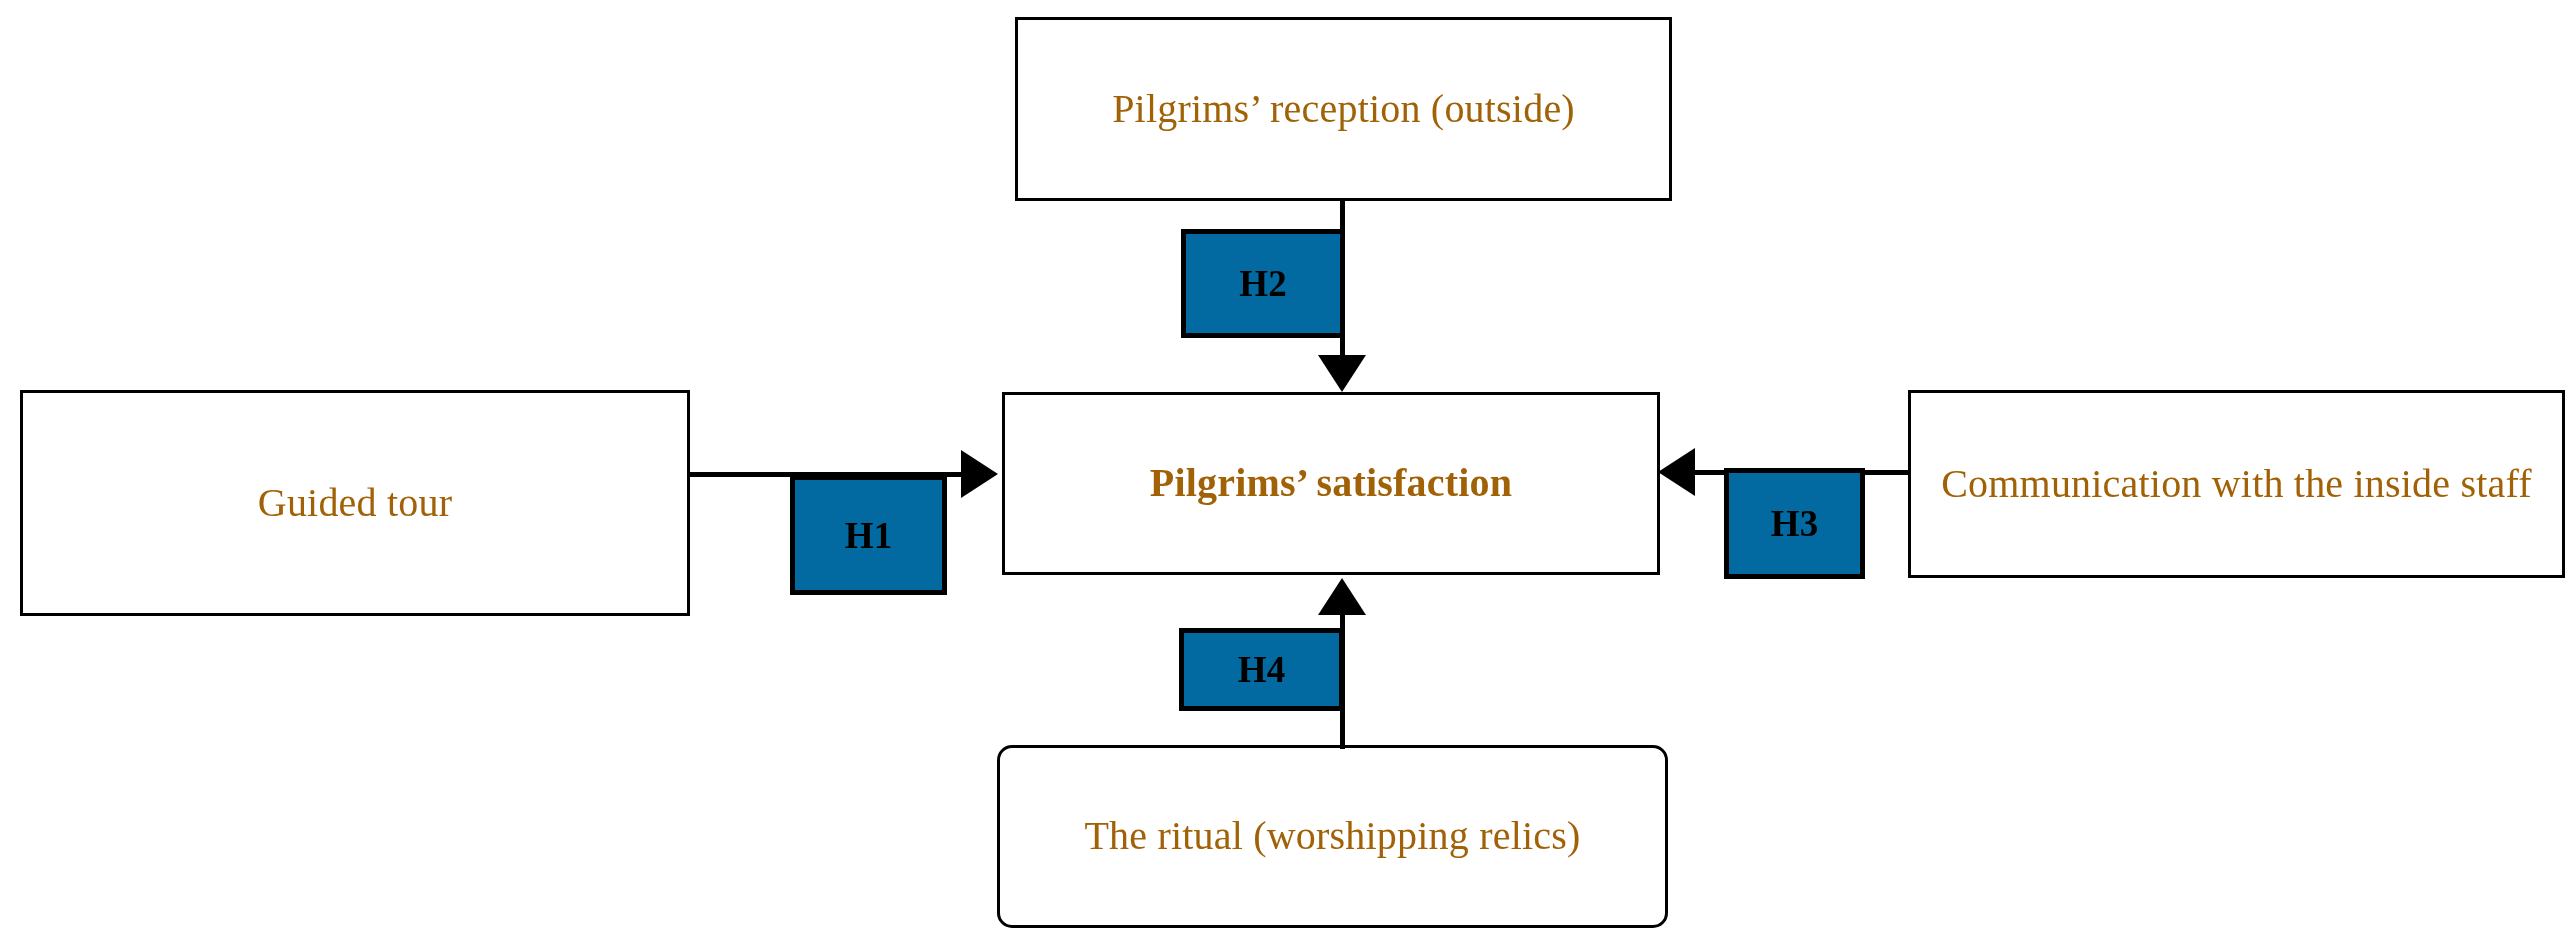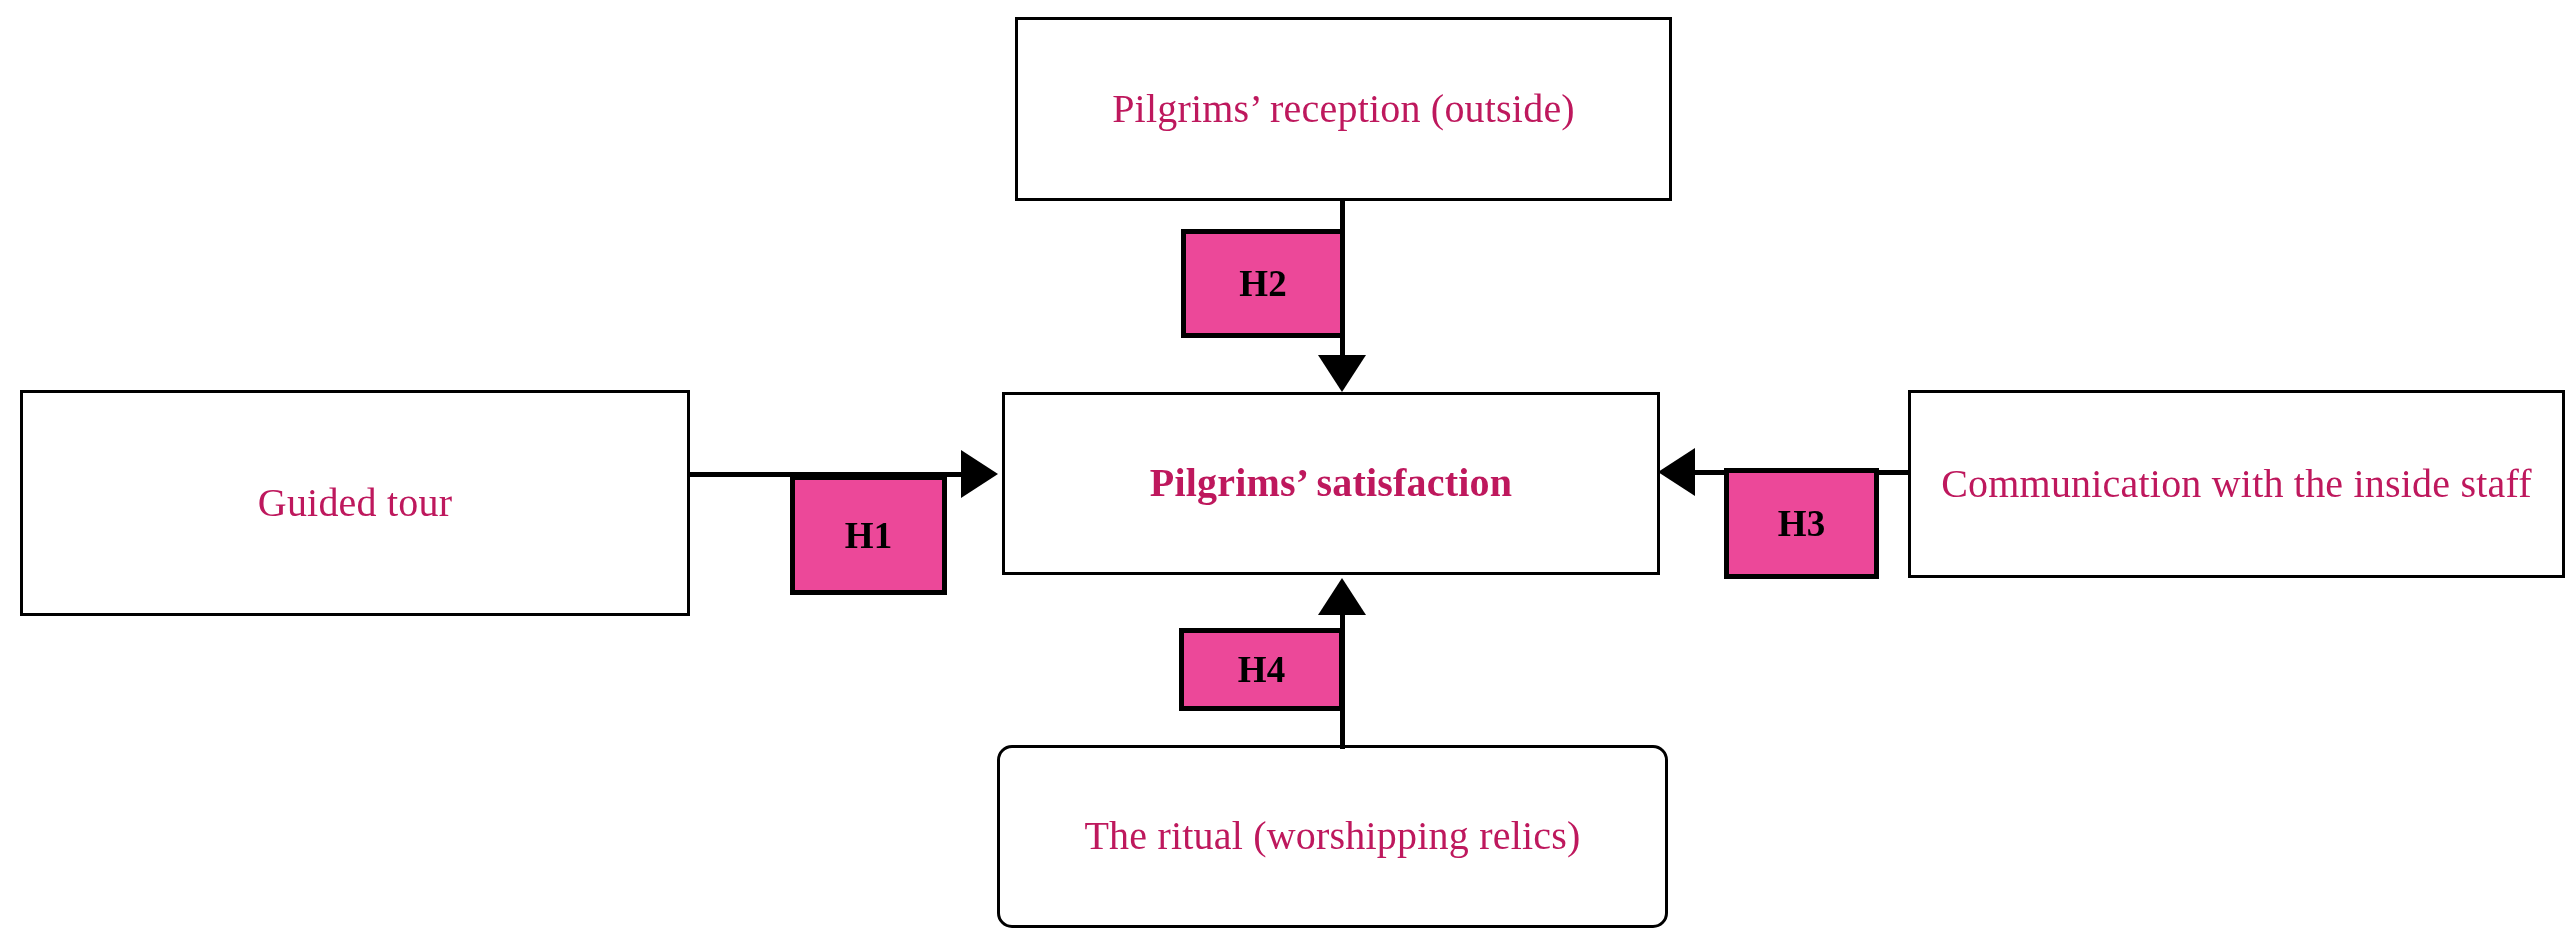--- a/index.html
+++ b/index.html
@@ -18,41 +18,41 @@
   }
   .node {
     position: absolute;
     box-sizing: border-box;
     border: 3.7px solid #000000;
     background: #ffffff;
     display: flex;
     align-items: center;
     justify-content: center;
     text-align: center;
-    color: #be185d;
+    color: #a16207;
     z-index: 3;
   }
   .node .node-label {
     display: block;
     width: 100%;
     padding: 0 19px;
     box-sizing: border-box;
     font-size: 40px;
     line-height: 1.32;
     letter-spacing: 0.2px;
   }
   .node.central .node-label {
     font-weight: bold;
   }
   
   .hyp {
     position: absolute;
     box-sizing: border-box;
     border: 5.2px solid #000000;
-    background: #ec4899;
+    background: #0369a1;
     display: flex;
     align-items: center;
     justify-content: center;
     z-index: 6;
   }
   .hyp .hyp-label {
     font-size: 37px;
     font-weight: bold;
     line-height: 1;
     color: #000000;
@@ -128,21 +128,21 @@
     <span class="node-label">Communication with the inside staff</span>
   </div>
 
   <div class="node central" style="left:1002px; top:392px; width:658px; height:183px;">
     <span class="node-label">Pilgrims’ satisfaction</span>
   </div>
 
   <div class="conn-h" style="left:1693px; top:470px; width:216px;"></div>
   <div class="arrow arrow-left" style="left:1658px; top:448px;"></div>
 
-  <div class="hyp" style="left:1724px; top:468px; width:155px; height:111px;">
+  <div class="hyp" style="left:1724px; top:468px; width:141px; height:111px;">
     <span class="hyp-label">H3</span>
   </div>
 
   <div class="node" style="left:997px; top:745px; width:671px; height:183px;border-radius:15px;">
     <span class="node-label">The ritual (worshipping relics)</span>
   </div>
 
   <div class="conn-v" style="left:1340px; top:614px; height:135px;"></div>
   <div class="arrow arrow-up" style="left:1318px; top:578px;"></div>
 

